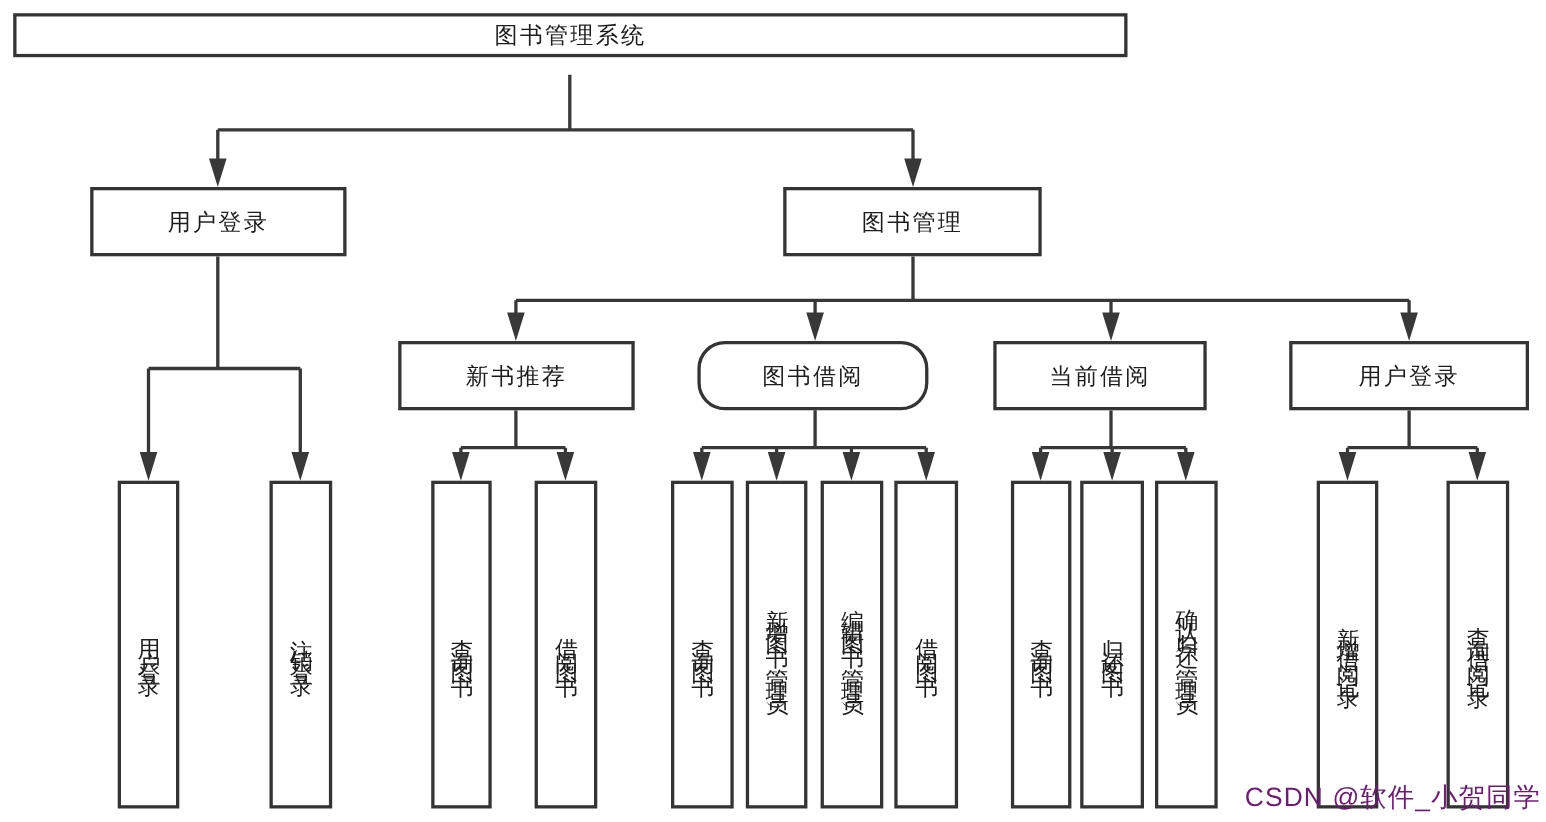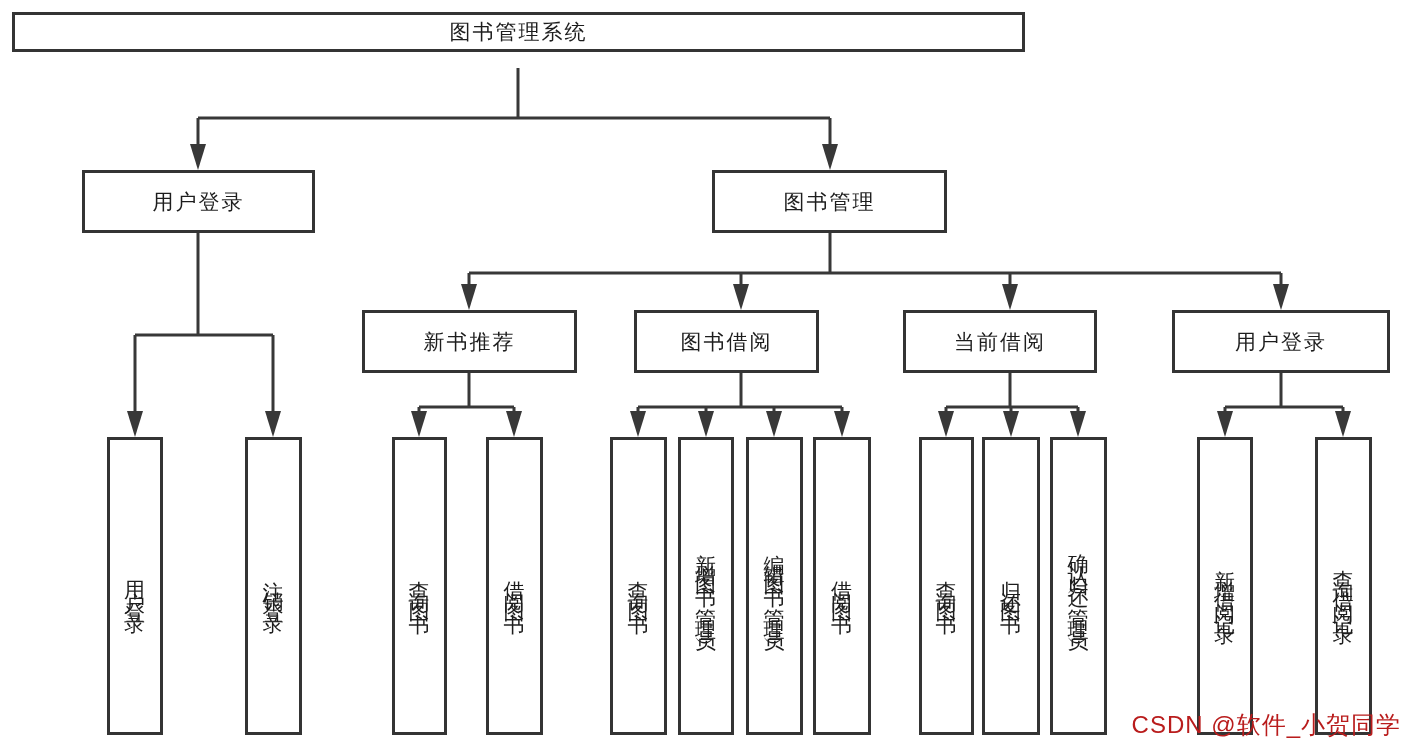--- a/index.html
+++ b/index.html
@@ -30,21 +30,21 @@
     text-orientation:mixed;
     font-size:21px;
     letter-spacing:11px;
     line-height:1;
     color:#1d1d1d;
   }
   .watermark{
     position:absolute;
     right:4px;bottom:6px;
     font-size:24px;
-    color:#b91c1c;
+    color:#701a75;
     letter-spacing:1px;
     z-index:5;
     white-space:nowrap;
   }
 </style>
 </head>
 <body>
 
 <div id="stage">
 
@@ -102,21 +102,21 @@
   <div class="node hnode" style="left:82px;top:170px;width:233px;height:63px;">
     <span>用户登录</span>
   </div>
   <div class="node hnode" style="left:712px;top:170px;width:235px;height:63px;">
     <span>图书管理</span>
   </div>
 
   <div class="node hnode" style="left:362px;top:310px;width:215px;height:63px;justify-content:center;">
     <span>新书推荐</span>
   </div>
-  <div class="node hnode" style="left:634px;top:310px;width:185px;height:63px;">
+  <div class="node hnode" style="left:634px;top:310px;width:210px;height:63px;border-radius:25px;">
     <span>图书借阅</span>
   </div>
   <div class="node hnode" style="left:903px;top:310px;width:194px;height:63px;">
     <span>当前借阅</span>
   </div>
   <div class="node hnode" style="left:1172px;top:310px;width:218px;height:63px;">
     <span>用户登录</span>
   </div>
 
   <div class="node vnode" style="left:107px;top:437px;width:56px;height:298px;">

